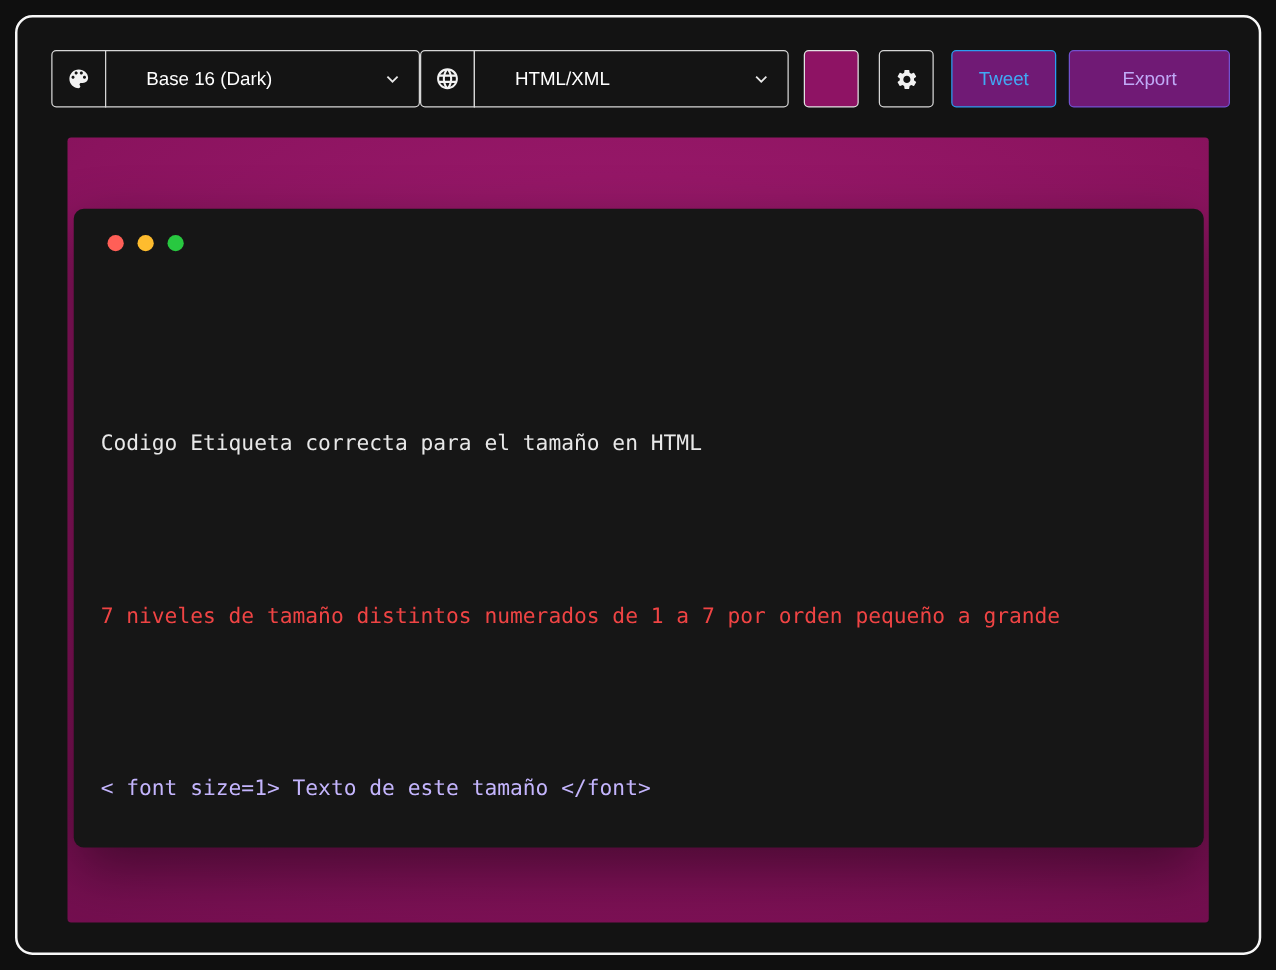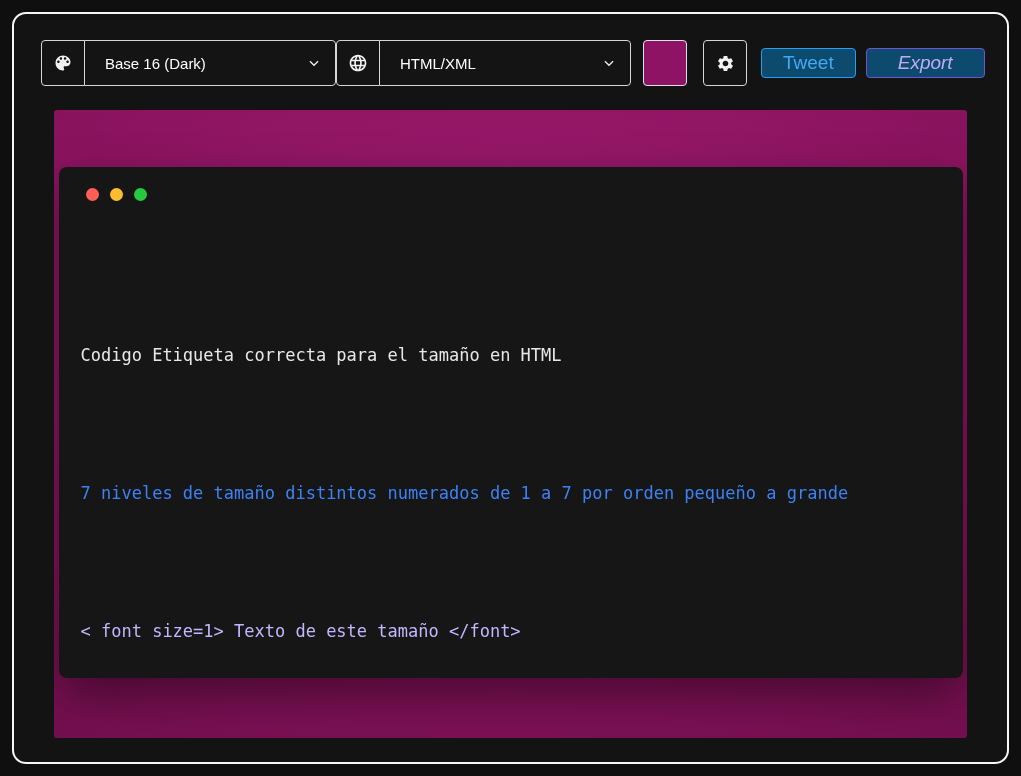--- a/index.html
+++ b/index.html
@@ -16,33 +16,33 @@
   .icon-btn {
     width:44px; height:46px; background:#141414; border:1px solid #d6d6d6;
     border-radius:4px 0 0 4px; display:flex; align-items:center; justify-content:center;
     cursor:pointer; flex:0 0 auto;
   }
   .icon-btn.standalone { border-radius:4px; }
   .select {
     width:252px; height:46px; margin-left:-1px; background:#141414;
     border:1px solid #d6d6d6; border-radius:0 4px 4px 0;
     display:flex; align-items:center; justify-content:space-between;
-    padding:0 14px 0 20px; color:#ffffff; font-size:15px; cursor:pointer;
+    padding:0 14px 0 32px; color:#ffffff; font-size:15px; cursor:pointer;
   }
   .swatch {
     width:44px; height:46px; margin-left:12px; border:1px solid #e2e2e2;
     border-radius:4px; cursor:pointer; flex:0 0 auto;
   }
   .gear-btn { margin-left:16px; }
   .btn {
-    height:30px; margin-left:14px; padding:0 21px; background:#0c4a6e;
-    border-radius:4px; font-size:19px; cursor:pointer; display:flex; align-items:center;
+    height:46px; margin-left:14px; padding:0 21px; background:#701a75;
+    border-radius:4px; font-size:15px; cursor:pointer; display:flex; align-items:center;
   }
   .btn.tweet { border:1.5px solid #2b9df0; color:#41a9f5; }
-  .btn.export { border:1.5px solid #7352cf; color:#c0aaf7; margin-left:10px; padding:0 31px;font-style:italic; }
+  .btn.export { border:1.5px solid #7352cf; color:#c0aaf7; margin-left:10px; padding:0 42px; }
   .icon { display:flex; align-items:center; justify-content:center; }
 
   
   .canvas {
     margin:24px 40px 0 40px; height:628px; border-radius:3px;
     background:radial-gradient(120% 105% at 50% 30%, #a01b70 0%, #8a135e 48%, #640c45 100%);
     overflow:hidden;
   }
   .code-window {
     width:904px; height:511px; margin:57px auto 0 auto;
@@ -118,21 +118,21 @@
     <div class="code-window">
 
       <div class="dots">
         <span class="dot" style="background:#ff5f57"></span>
         <span class="dot" style="background:#febc2e"></span>
         <span class="dot" style="background:#28c840"></span>
       </div>
 
       <div class="code">
         <div class="code-line" style="color:#e8e8e8">Codigo Etiqueta correcta para el tamaño en HTML</div>
-        <div class="code-line" style="color:#3b82f6">7 niveles de tamaño distintos numerados de 1 a 7 por orden pequeño a grande</div>
+        <div class="code-line" style="color:#ef4444">7 niveles de tamaño distintos numerados de 1 a 7 por orden pequeño a grande</div>
         <div class="code-line" style="color:#c4b5fd">&lt; font size=1&gt; Texto de este tamaño &lt;/font&gt;</div>
         
         
         
         
         
         
       </div>
 
     </div>

